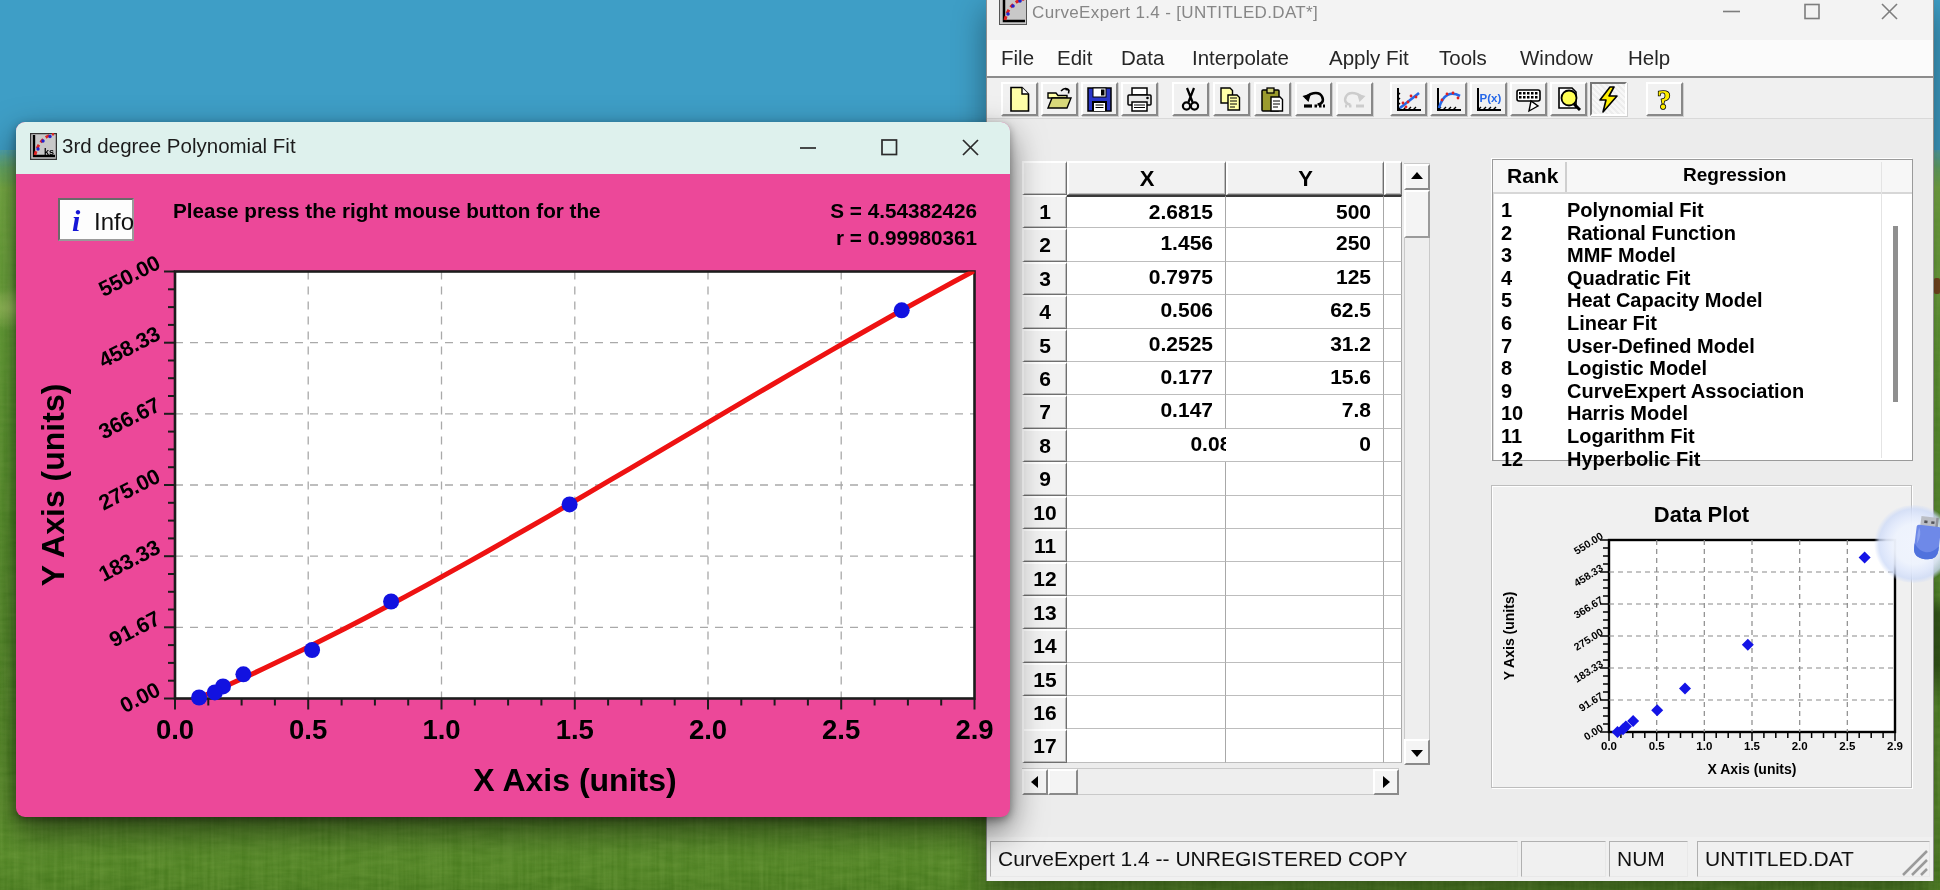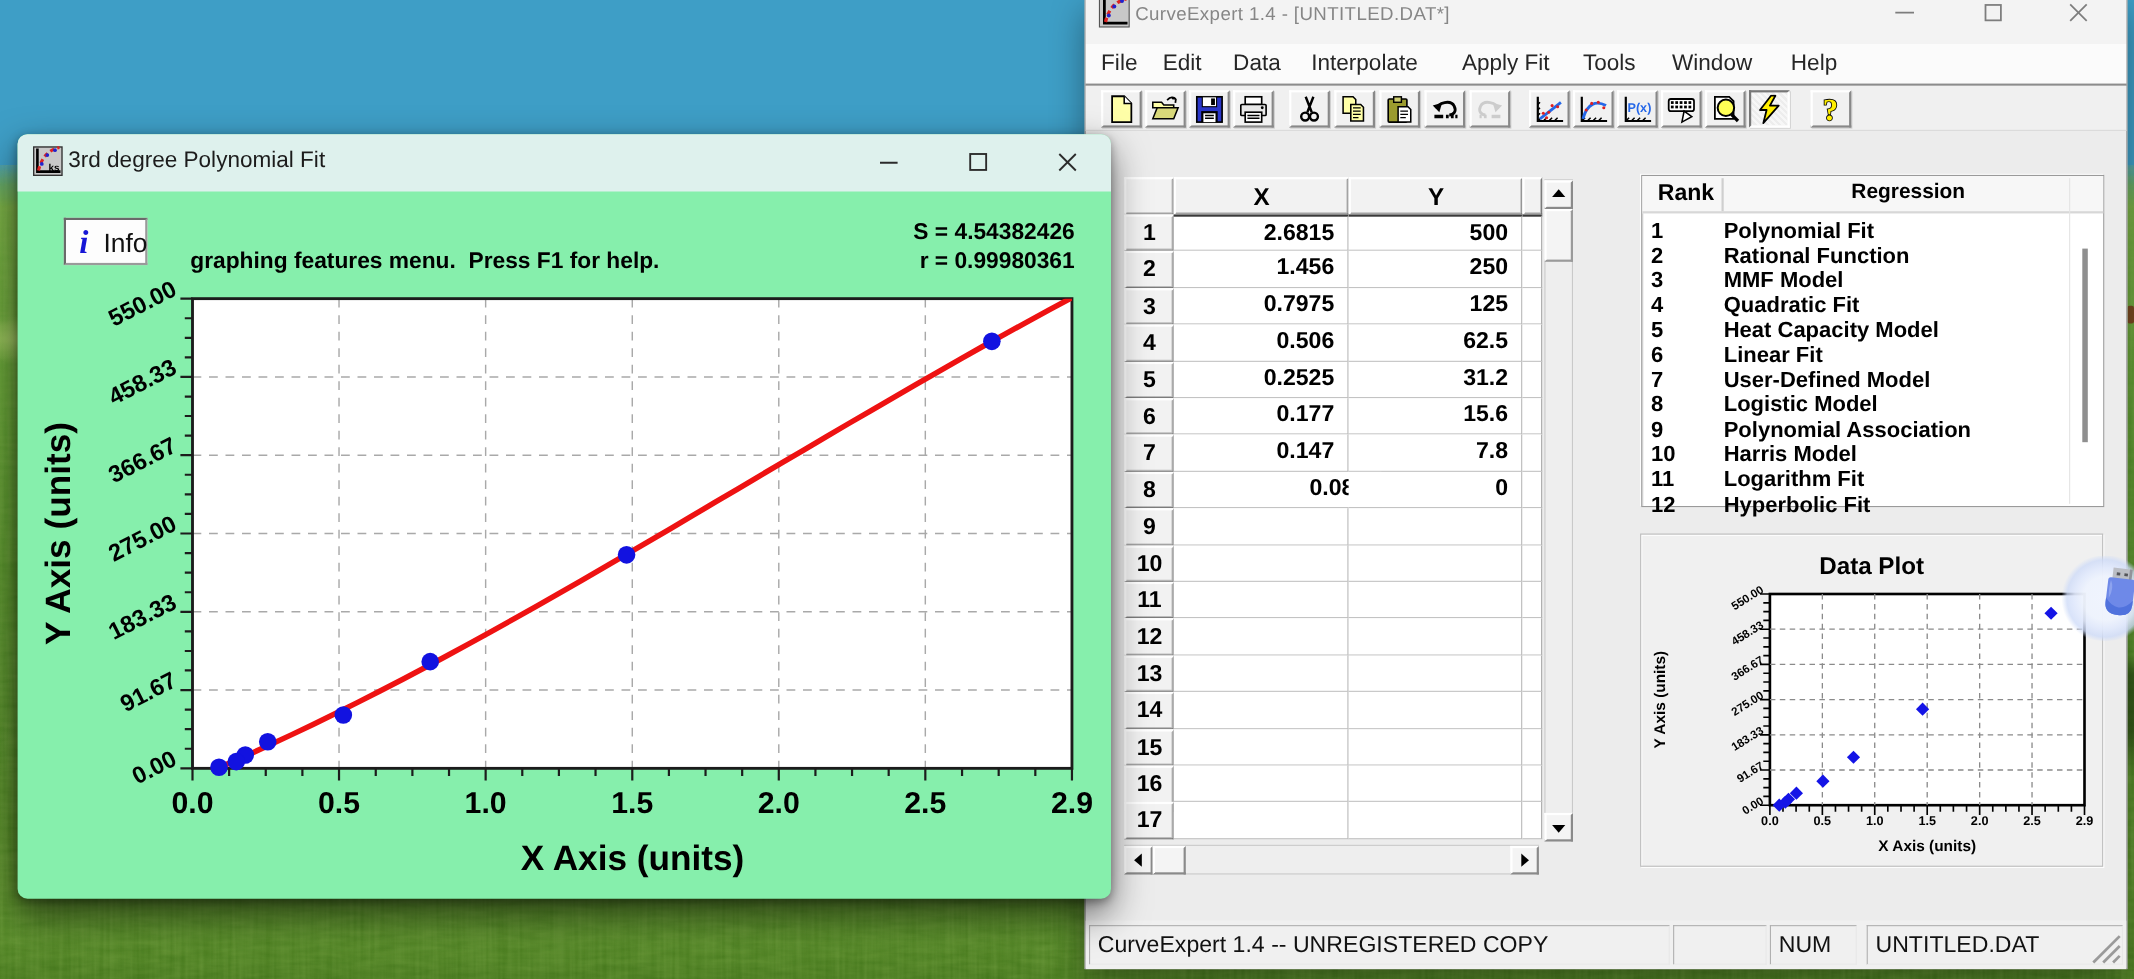--- a/index.html
+++ b/index.html
@@ -42,21 +42,21 @@
 .sbtn svg{position:absolute;left:0;top:0;}
 .strack{position:absolute;background:#eeeeee;border:1px solid #c9c9c9;}
 
 #rank{left:505px;top:159px;width:421px;height:302px;background:#ffffff;border:1px solid #9a9a9a;box-shadow:-1px -1px 0 #fff, inset 1px 1px 0 #dcdcdc;}
 #rank .hd{position:absolute;top:0;left:0;width:419px;height:34px;background:#f7f7f7;border-bottom:2px solid #d7d7d7;}
 #rank .hd .v{position:absolute;left:72px;top:2px;width:2px;height:30px;background:#cfcfcf;}
 .rtxt{position:absolute;font-weight:bold;font-size:20px;color:#000;white-space:nowrap;}
 
 #dplot{left:504px;top:485px;width:421px;height:303px;background:#f0f0f0;border:1px solid #bdbdbd;box-shadow:inset 1px 1px 0 #fff,1px 1px 0 #fff;}
 
-#fitwin{left:16px;top:122px;width:994px;height:695px;background:#86efac;border-radius:9px;
+#fitwin{left:16px;top:122px;width:994px;height:695px;background:#ec4899;border-radius:9px;
 box-shadow:0 14px 34px rgba(0,0,0,0.55), 0 3px 9px rgba(0,0,0,0.35);}
 #ftitle{left:0;top:0;width:994px;height:52px;background:#def1ed;border-radius:9px 9px 0 0;}
 #ftitle .txt{position:absolute;left:46px;top:12px;font-size:20.5px;color:#1c1c1c;}
 #finfo{left:42px;top:76px;width:76px;height:43px;background:#fdfdfd;border:2px solid #6a6a6a;border-right-color:#9a9a9a;border-bottom-color:#9a9a9a;}
 #finfo .t{position:absolute;left:34px;top:8px;font-size:24px;color:#111;}
 #finfo .i{position:absolute;left:12px;top:4px;font-family:"Liberation Serif",serif;font-style:italic;font-weight:bold;font-size:30px;color:#1616d6;}
 .fmsg{position:absolute;font-weight:bold;font-size:20.7px;color:#000;white-space:nowrap;}
 </style></head><body>
 <svg class="abs" id="grasstex" width="1940" height="740" viewBox="0 0 1940 740" preserveAspectRatio="none">
 <filter id="gn">
@@ -361,21 +361,21 @@
 <div class="rtxt" style="left:74px;top:106.8px">Quadratic Fit</div>
 <div class="rtxt" style="left:8px;top:129.4px">5</div>
 <div class="rtxt" style="left:74px;top:129.4px">Heat Capacity Model</div>
 <div class="rtxt" style="left:8px;top:152.0px">6</div>
 <div class="rtxt" style="left:74px;top:152.0px">Linear Fit</div>
 <div class="rtxt" style="left:8px;top:174.6px">7</div>
 <div class="rtxt" style="left:74px;top:174.6px">User-Defined Model</div>
 <div class="rtxt" style="left:8px;top:197.2px">8</div>
 <div class="rtxt" style="left:74px;top:197.2px">Logistic Model</div>
 <div class="rtxt" style="left:8px;top:219.8px">9</div>
-<div class="rtxt" style="left:74px;top:219.8px">Polynomial Association</div>
+<div class="rtxt" style="left:74px;top:219.8px">CurveExpert Association</div>
 <div class="rtxt" style="left:8px;top:242.4px">10</div>
 <div class="rtxt" style="left:74px;top:242.4px">Harris Model</div>
 <div class="rtxt" style="left:8px;top:265.0px">11</div>
 <div class="rtxt" style="left:74px;top:265.0px">Logarithm Fit</div>
 <div class="rtxt" style="left:8px;top:287.6px">12</div>
 <div class="rtxt" style="left:74px;top:287.6px">Hyperbolic Fit</div>
 <div style="position:absolute;left:388px;top:2px;width:1px;height:296px;background:#e4e4e4"></div>
 <div style="position:absolute;left:400px;top:66px;width:5px;height:176px;background:#8f8f8f"></div>
 </div>
 <div class="abs" id="dplot">
@@ -500,21 +500,21 @@
 <rect x="96" y="5" width="14.5" height="14.5"></rect>
 <line x1="177" y1="5" x2="192" y2="20"></line>
           <line x1="192" y1="5" x2="177" y2="20"></line>
 </g>
       </svg>
 </div>
 <div class="abs" id="finfo">
       <div class="i">i</div>
       <div class="t">Info</div>
     </div>
-<div class="fmsg" style="left:157px;top:104px">graphing features menu.&nbsp; Press F1 for help.</div>
+<div class="fmsg" style="left:157px;top:77px">Please press the right mouse button for the</div>
 <div class="fmsg" style="left:661px;top:77px;width:300px;text-align:right">S&nbsp;=&nbsp;4.54382426</div>
 <div class="fmsg" style="left:661px;top:104px;width:300px;text-align:right">r&nbsp;=&nbsp;0.99980361</div>
 <svg class="abs" style="left:0;top:0" width="994" height="695" viewBox="0 0 994 695">
 <defs>
         <clipPath id="pc">
           <rect x="159.0" y="149.5" width="799.5" height="427.0"></rect>
         </clipPath>
       </defs>
 <rect x="159.0" y="149.5" width="799.5" height="427.0" fill="#ffffff"></rect>
 <line x1="292.2" y1="149.5" x2="292.2" y2="576.5" stroke="#a9a9a9" stroke-width="1.3" stroke-dasharray="8 7"></line>

